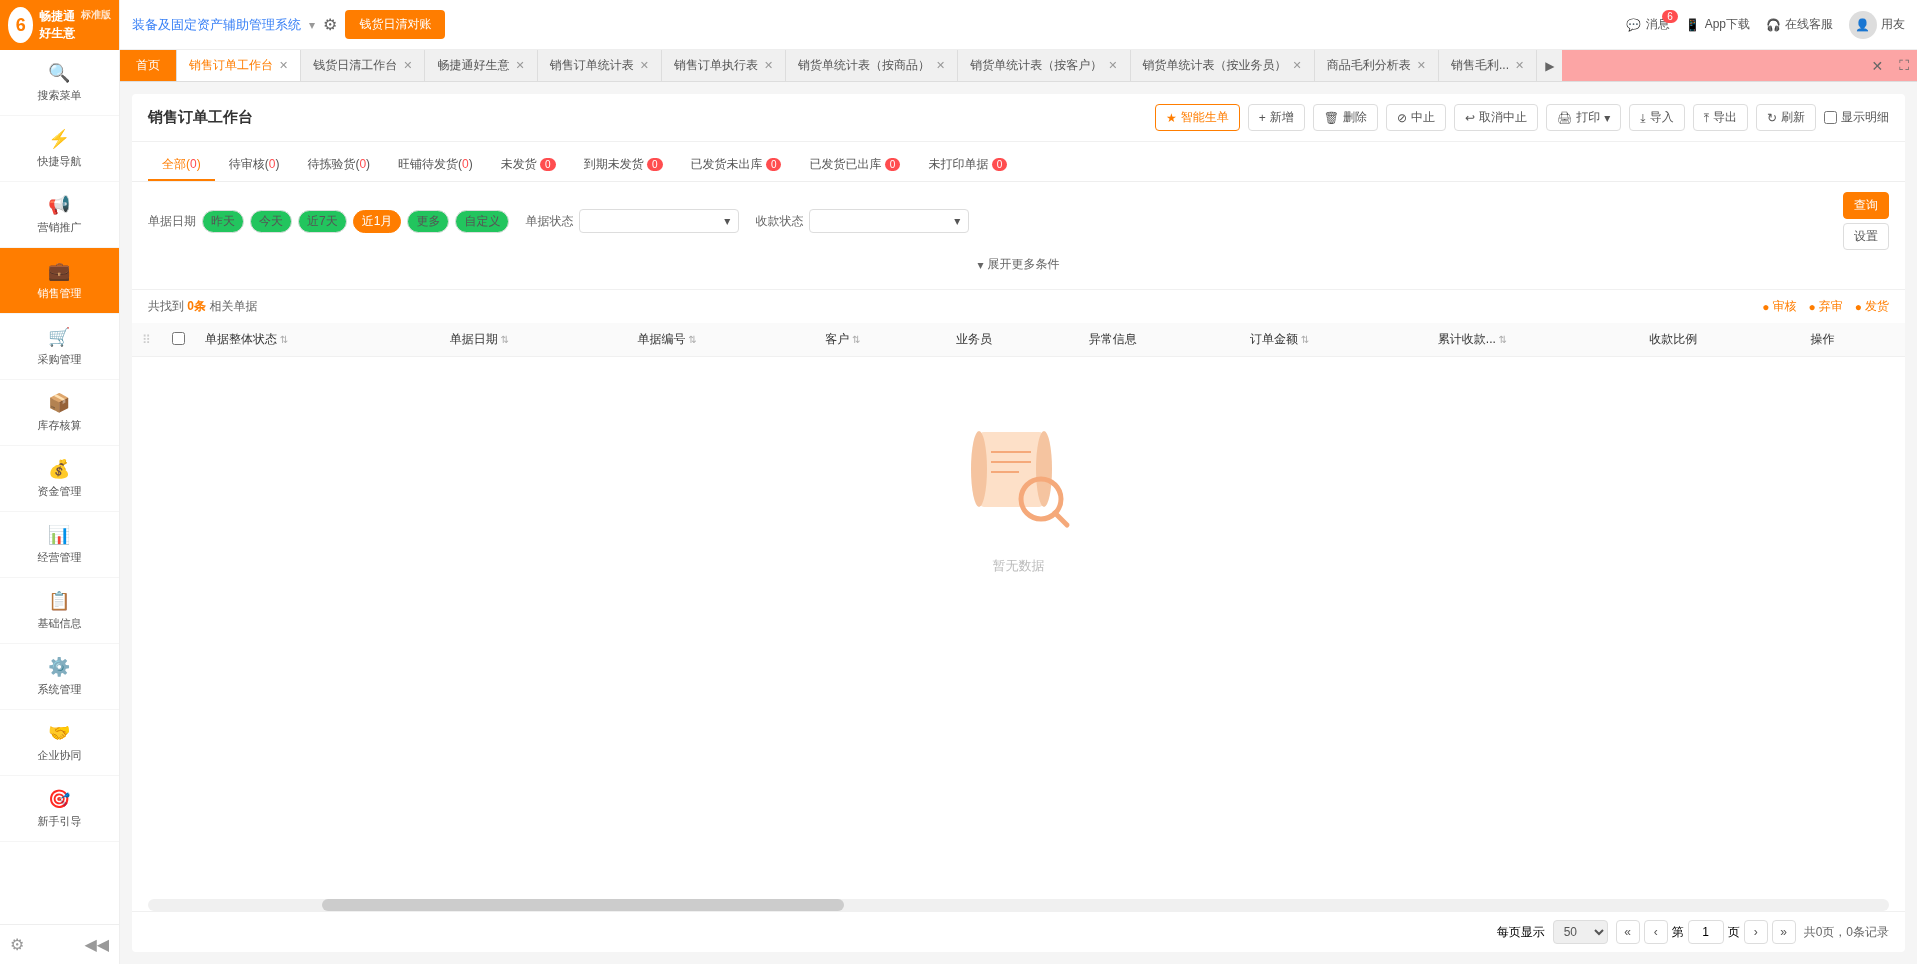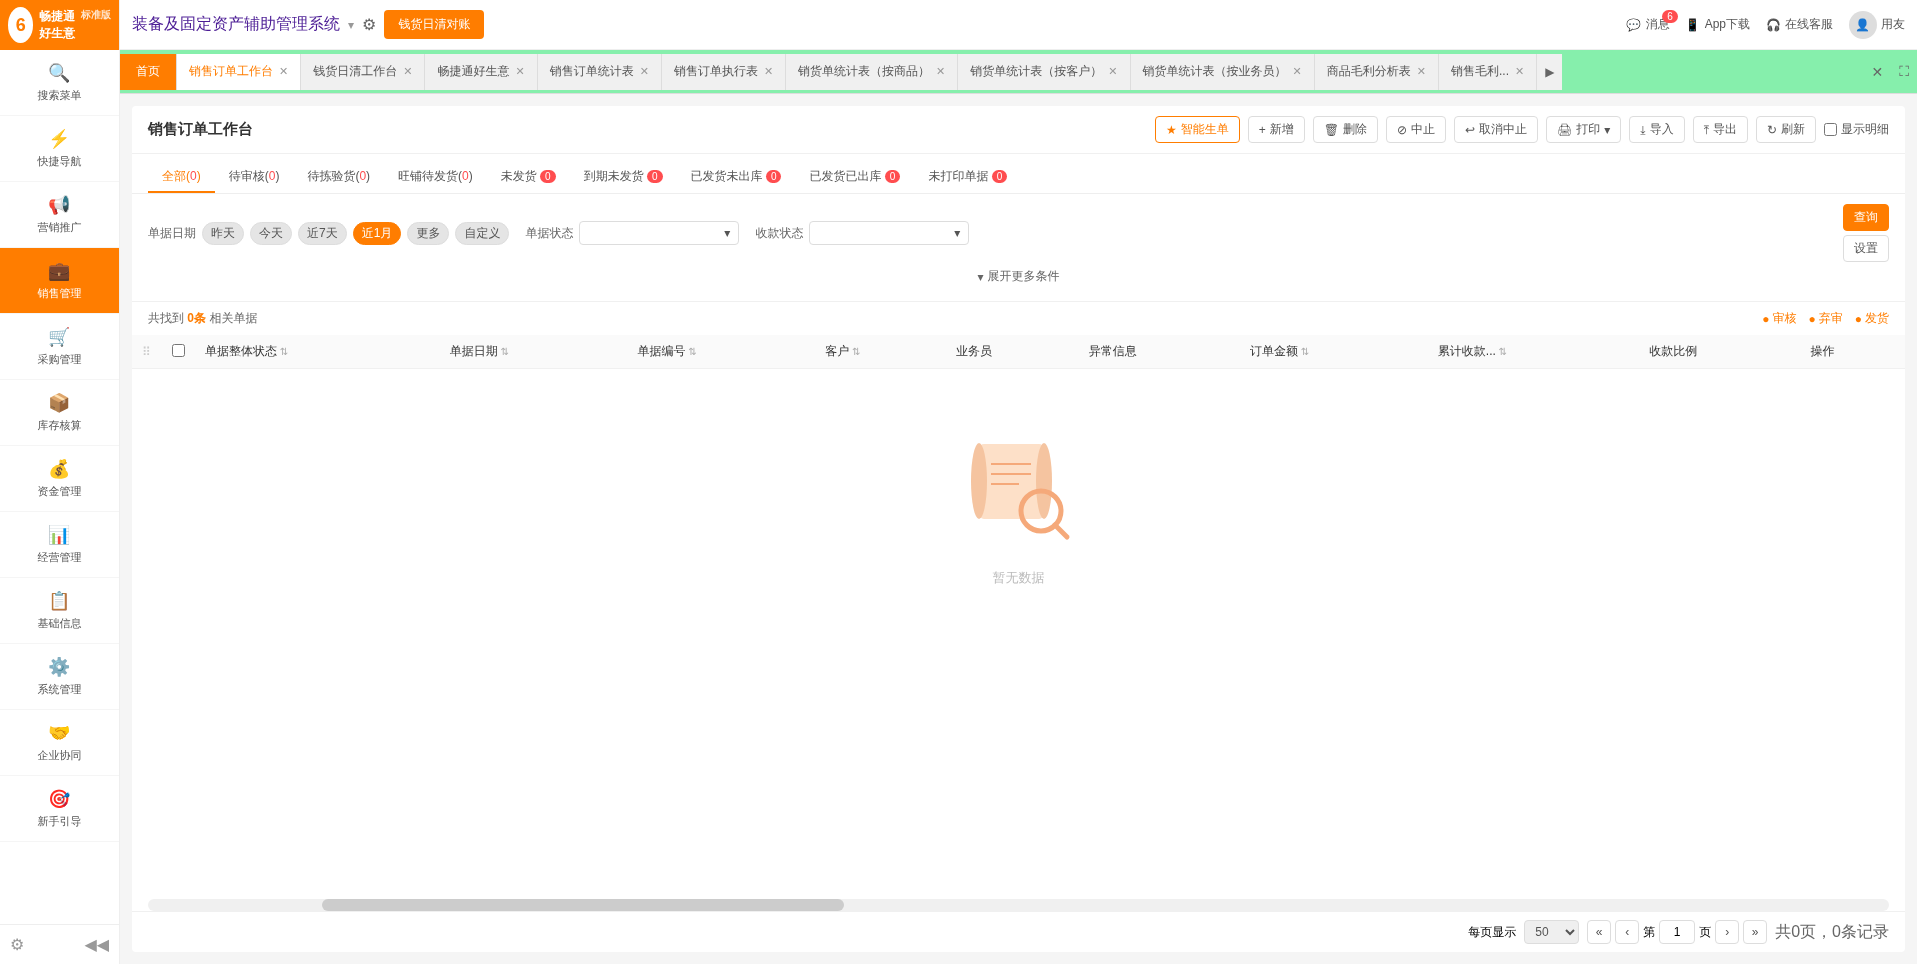--- a/index.html
+++ b/index.html
@@ -20,31 +20,31 @@
     .sidebar-item .label { font-size: 11px; }
     .sidebar-footer { display: flex; padding: 10px; border-top: 1px solid #eee; justify-content: space-between; }
     .sidebar-footer span { font-size: 16px; color: #999; cursor: pointer; }
 
     
     .main { flex: 1; display: flex; flex-direction: column; overflow: hidden; }
 
     
     .topbar { height: 50px; background: white; display: flex; align-items: center; padding: 0 12px; border-bottom: 1px solid #eee; justify-content: space-between; }
     .topbar-left { display: flex; align-items: center; gap: 8px; }
-    .topbar-title { font-size: 16px; color: #4c1d95; }
+    .topbar-title { font-size: 13px; color: #3b82f6; }
     .topbar-arrow { color: #999; font-size: 12px; }
     .topbar-gear { color: #666; font-size: 16px; cursor: pointer; }
     .topbar-btn { background: #ff7d00; color: white; border: none; padding: 6px 14px; border-radius: 4px; cursor: pointer; font-size: 12px; }
     .topbar-right { display: flex; align-items: center; gap: 16px; color: #555; font-size: 12px; }
     .topbar-right-item { display: flex; align-items: center; gap: 4px; cursor: pointer; position: relative; }
     .badge { background: #ff4d4f; color: white; border-radius: 10px; font-size: 10px; padding: 1px 5px; position: absolute; top: -6px; right: -8px; }
     .user-avatar { width: 28px; height: 28px; background: #ddd; border-radius: 50%; display: flex; align-items: center; justify-content: center; font-size: 12px; color: #666; }
 
     
-    .tabbar { height: 44px; background: #86efac; display: flex; align-items: center; border-bottom: 1px solid #ddd; overflow-x: hidden; flex-shrink: 0; }
+    .tabbar { height: 32px; background: #fca5a5; display: flex; align-items: center; border-bottom: 1px solid #ddd; overflow-x: hidden; flex-shrink: 0; }
     .tab { display: flex; align-items: center; padding: 0 12px; height: 36px; font-size: 12px; color: #555; cursor: pointer; border-right: 1px solid #ddd; white-space: nowrap; background: #f0f0f0; }
     .tab.active { background: white; color: #ff7d00; }
     .tab .close { margin-left: 6px; color: #999; font-size: 11px; }
     .tab.home { background: #ff7d00; color: white; padding: 0 16px; }
     .tab-more { padding: 0 8px; height: 36px; display: flex; align-items: center; color: #666; cursor: pointer; background: #f0f0f0; }
     .tab-actions { display: flex; align-items: center; margin-left: auto; }
     .tab-actions span { padding: 0 8px; height: 36px; display: flex; align-items: center; color: #666; cursor: pointer; font-size: 14px; }
 
     
     .content { flex: 1; background: #f5f5f5; overflow-y: auto; padding: 12px; display: flex; flex-direction: column; gap: 10px; }
@@ -65,21 +65,21 @@
     .inner-tab { padding: 6px 14px; font-size: 12px; color: #555; cursor: pointer; border-bottom: 2px solid transparent; white-space: nowrap; }
     .inner-tab.active { color: #ff7d00; border-bottom: 2px solid #ff7d00; }
     .inner-tab .count { color: #ff4d4f; }
 
     
     .filter-area { padding: 10px 16px; border-bottom: 1px solid #f0f0f0; }
     .filter-row { display: flex; align-items: center; gap: 16px; flex-wrap: wrap; }
     .filter-item { display: flex; align-items: center; gap: 6px; }
     .filter-label { color: #666; white-space: nowrap; }
     .filter-date-btns { display: flex; gap: 6px; align-items: center; }
-    .filter-date-btn { padding: 2px 8px; border-radius: 12px; border: 1px solid #ddd; cursor: pointer; font-size: 12px; color: #555; background: #e5e5e5; }
+    .filter-date-btn { padding: 2px 8px; border-radius: 12px; border: 1px solid #ddd; cursor: pointer; font-size: 12px; color: #555; background: #22c55e; }
     .filter-date-btn.active { background: #ff7d00; color: white; border-color: #ff7d00; }
     .filter-date-range { color: #666; font-size: 12px; margin-top: 4px; }
     .filter-select { border: 1px solid #ddd; border-radius: 4px; padding: 4px 8px; font-size: 12px; color: #555; min-width: 160px; display: flex; align-items: center; justify-content: space-between; cursor: pointer; background: white; }
     .expand-btn { display: flex; align-items: center; gap: 4px; color: #666; font-size: 12px; cursor: pointer; margin: 0 auto; }
     .expand-row { display: flex; justify-content: center; padding: 6px 0; }
 
     
     .table-toolbar { padding: 8px 16px; display: flex; align-items: center; justify-content: space-between; }
     .table-toolbar-left { font-size: 12px; color: #666; }
     .table-toolbar-left .count { color: #ff7d00; font-weight: bold; }
@@ -99,21 +99,21 @@
     
     .empty-state { display: flex; flex-direction: column; align-items: center; justify-content: center; padding: 60px 0; }
     .empty-text { font-size: 13px; color: #bbb; margin-top: 20px; }
 
     
     .pagination { padding: 8px 16px; display: flex; align-items: center; justify-content: flex-end; gap: 8px; border-top: 1px solid #f0f0f0; }
     .page-size-select { border: 1px solid #ddd; border-radius: 4px; padding: 3px 6px; font-size: 12px; color: #555; }
     .page-nav { display: flex; align-items: center; gap: 4px; }
     .page-btn { width: 24px; height: 24px; display: flex; align-items: center; justify-content: center; border: 1px solid #ddd; border-radius: 4px; cursor: pointer; font-size: 12px; color: #555; background: white; }
     .page-input { width: 36px; height: 24px; text-align: center; border: 1px solid #ddd; border-radius: 4px; font-size: 12px; }
-    .page-info { font-size: 16px; color: #666; text-align: right; }
+    .page-info { font-size: 12px; color: #666; text-align: right; }
     .scrollbar-area { height: 12px; background: #f0f0f0; margin: 0 16px; border-radius: 6px; }
     .scrollbar-thumb { height: 12px; background: #ccc; border-radius: 6px; width: 30%; margin-left: 10%; }
   </style>
 </head>
 <body>
 
 <div class="sidebar">
   <div class="sidebar-logo">
     <div class="logo-icon">
         <span>6</span>

